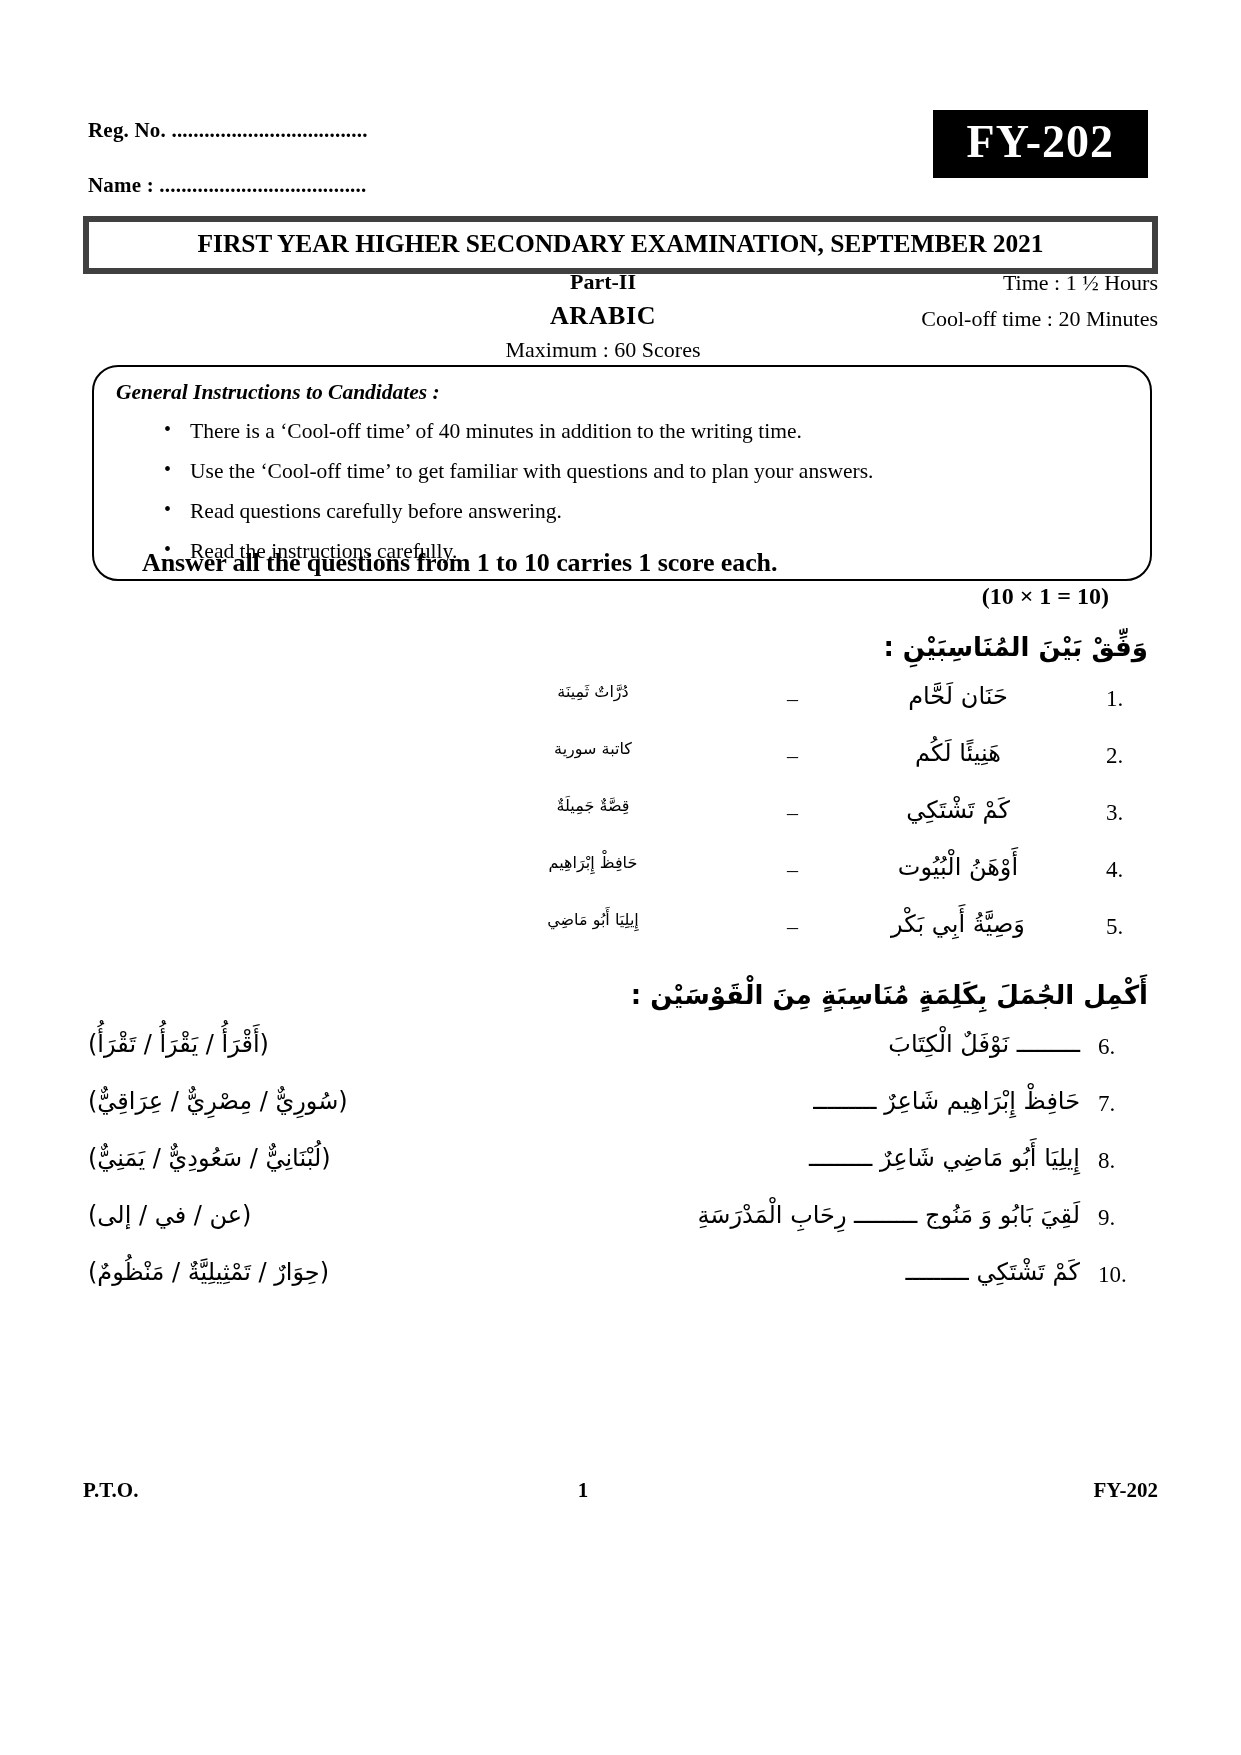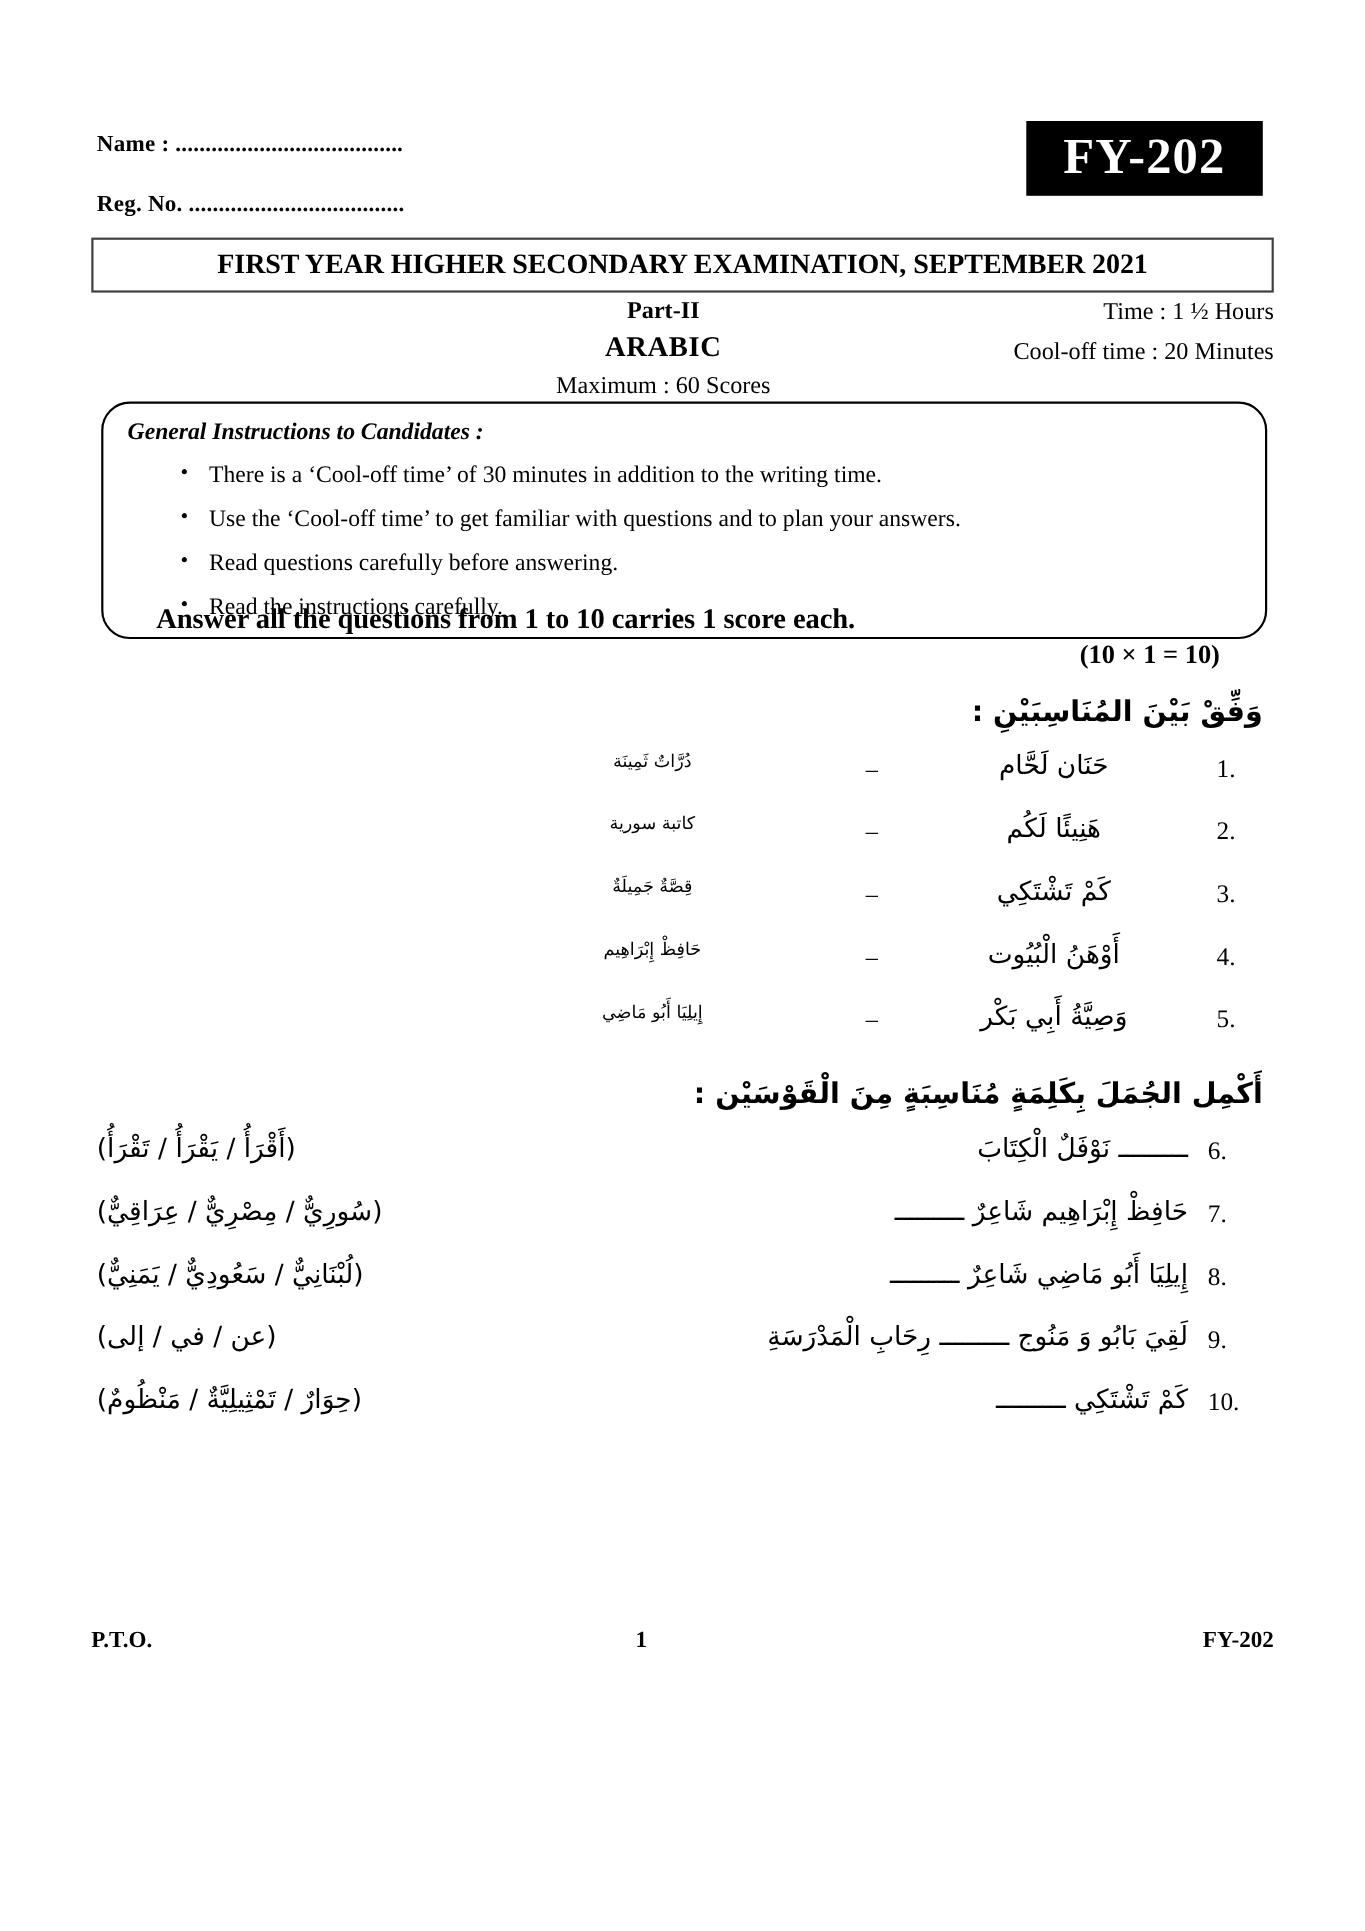--- a/index.html
+++ b/index.html
@@ -52,21 +52,21 @@
     font-family: "Liberation Serif", "DejaVu Serif", serif;
   }
 
   
   .examtitle {
     position: absolute;
     left: 83px;
     top: 216px;
     width: 1075px;
     box-sizing: border-box;
-    border: 2px solid #404040;
+    border: 6px solid #404040;
     text-align: center;
     font-size: 25.5px;
     font-weight: bold;
     padding: 7px 4px 9px 4px;
     letter-spacing: -0.1px;
     white-space: nowrap;
   }
 
   
   .meta {
@@ -296,42 +296,42 @@
     font-size: 21px;
     font-weight: bold;
   }
 </style>
 </head>
 <body>
 
 <div class="page">
 
   <div class="idblock">
+    <div class="idline">Reg. No. ....................................</div>
     <div class="idline">Name : ......................................</div>
-    <div class="idline">Reg. No. ....................................</div>
   </div>
 
   <div class="codebox">FY-202</div>
 
   <div class="examtitle">FIRST YEAR HIGHER SECONDARY EXAMINATION, SEPTEMBER 2021</div>
 
   <div class="meta">
     <div class="part">Part-II</div>
     <div class="subject">ARABIC</div>
     <div class="maximum">Maximum : 60 Scores</div>
     <div class="time">Time  :   1 ½  Hours</div>
     <div class="cooloff">Cool-off time : 20 Minutes</div>
   </div>
 
   <div class="instructions">
     <div class="instr-title">General Instructions to Candidates :</div>
     <ul class="instr-list">
       <li>
         <span class="bullet">•</span>
-        <span>There is a ‘Cool-off time’ of 30 minutes in addition to the writing time.</span>
+        <span>There is a ‘Cool-off time’ of 40 minutes in addition to the writing time.</span>
       </li>
       <li>
         <span class="bullet">•</span>
         <span>Use the ‘Cool-off time’ to get familiar with questions and to plan your answers.</span>
       </li>
       <li>
         <span class="bullet">•</span>
         <span>Read questions carefully before answering.</span>
       </li>
       <li>

